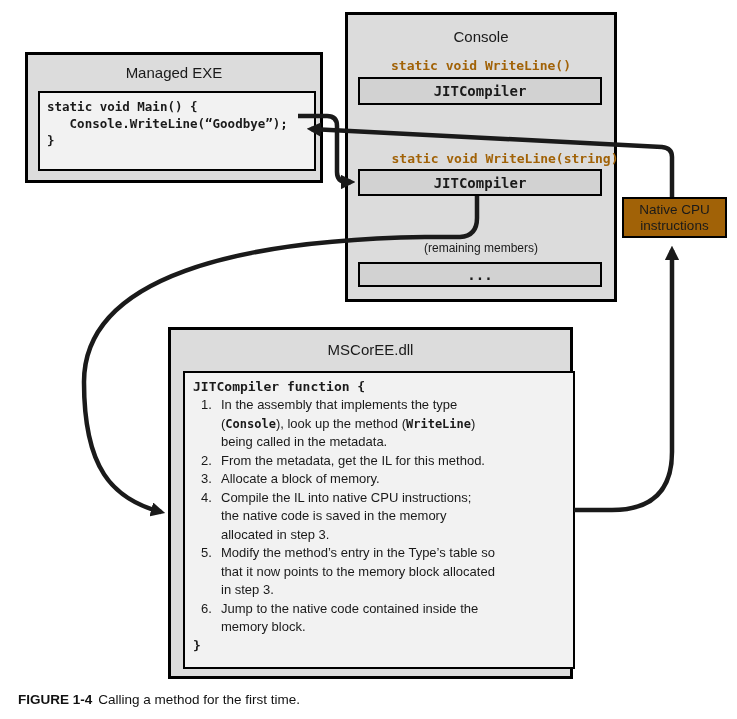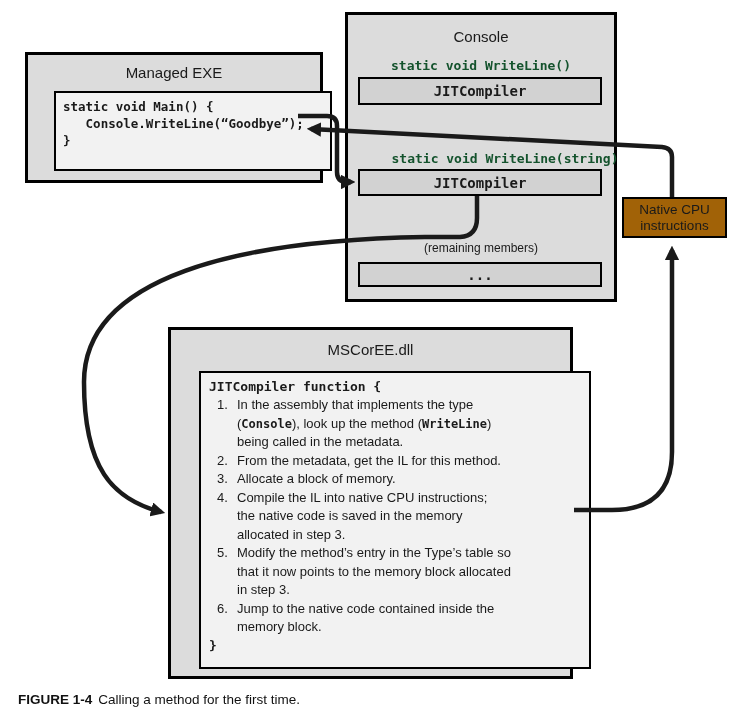--- a/index.html
+++ b/index.html
@@ -1,27 +1,27 @@
 <!DOCTYPE html>
 <html><head>
 <meta charset="utf-8">
 <style>
   html,body{margin:0;padding:0;background:#ffffff;}
   #canvas{
     position:relative;width:737px;height:719px;background:#ffffff;overflow:hidden;
     font-family:"Liberation Sans",sans-serif;color:#1a1a1a;
   }
   .box{position:absolute;box-sizing:border-box;border:3px solid #000;background:#dcdcdc;}
-  .innerbox{position:absolute;box-sizing:border-box;border:2px solid #000;background:#f2f2f2;margin-left:16px;}
+  .innerbox{position:absolute;box-sizing:border-box;border:2px solid #000;background:#f2f2f2;}
   .slot{position:absolute;box-sizing:border-box;border:2px solid #000;background:#d2d2d2;
         display:flex;align-items:center;justify-content:center;
         font-family:"DejaVu Sans Mono",monospace;font-size:14px;}
   .boxtitle{position:absolute;left:0;right:0;text-align:center;font-size:15px;color:#1a1a1a;}
   .monolabel{position:absolute;left:0;right:0;text-align:center;
-        font-family:"DejaVu Sans Mono",monospace;font-size:13px;font-weight:bold;color:#14532d;}
+        font-family:"DejaVu Sans Mono",monospace;font-size:13px;font-weight:bold;color:#a16207;}
   .sanslabel{position:absolute;left:0;right:0;text-align:center;font-size:12px;color:#1a1a1a;}
   .codeblock{font-family:"DejaVu Sans Mono",monospace;font-size:12.5px;line-height:17px;
         font-weight:bold;padding:5px 0 0 7px;}
   .codeblock div{white-space:pre;}
   #mscoree-inner{font-size:13px;}
   #fn-open,#fn-close{font-family:"DejaVu Sans Mono",monospace;font-size:13px;font-weight:bold;
         padding:5px 16px 0 8px;line-height:18px;}
   #fn-close{padding-top:0;}
   .step{display:flex;padding-left:16px;line-height:18.5px;}
   .step .num{width:20px;flex:0 0 20px;text-align:left;}

